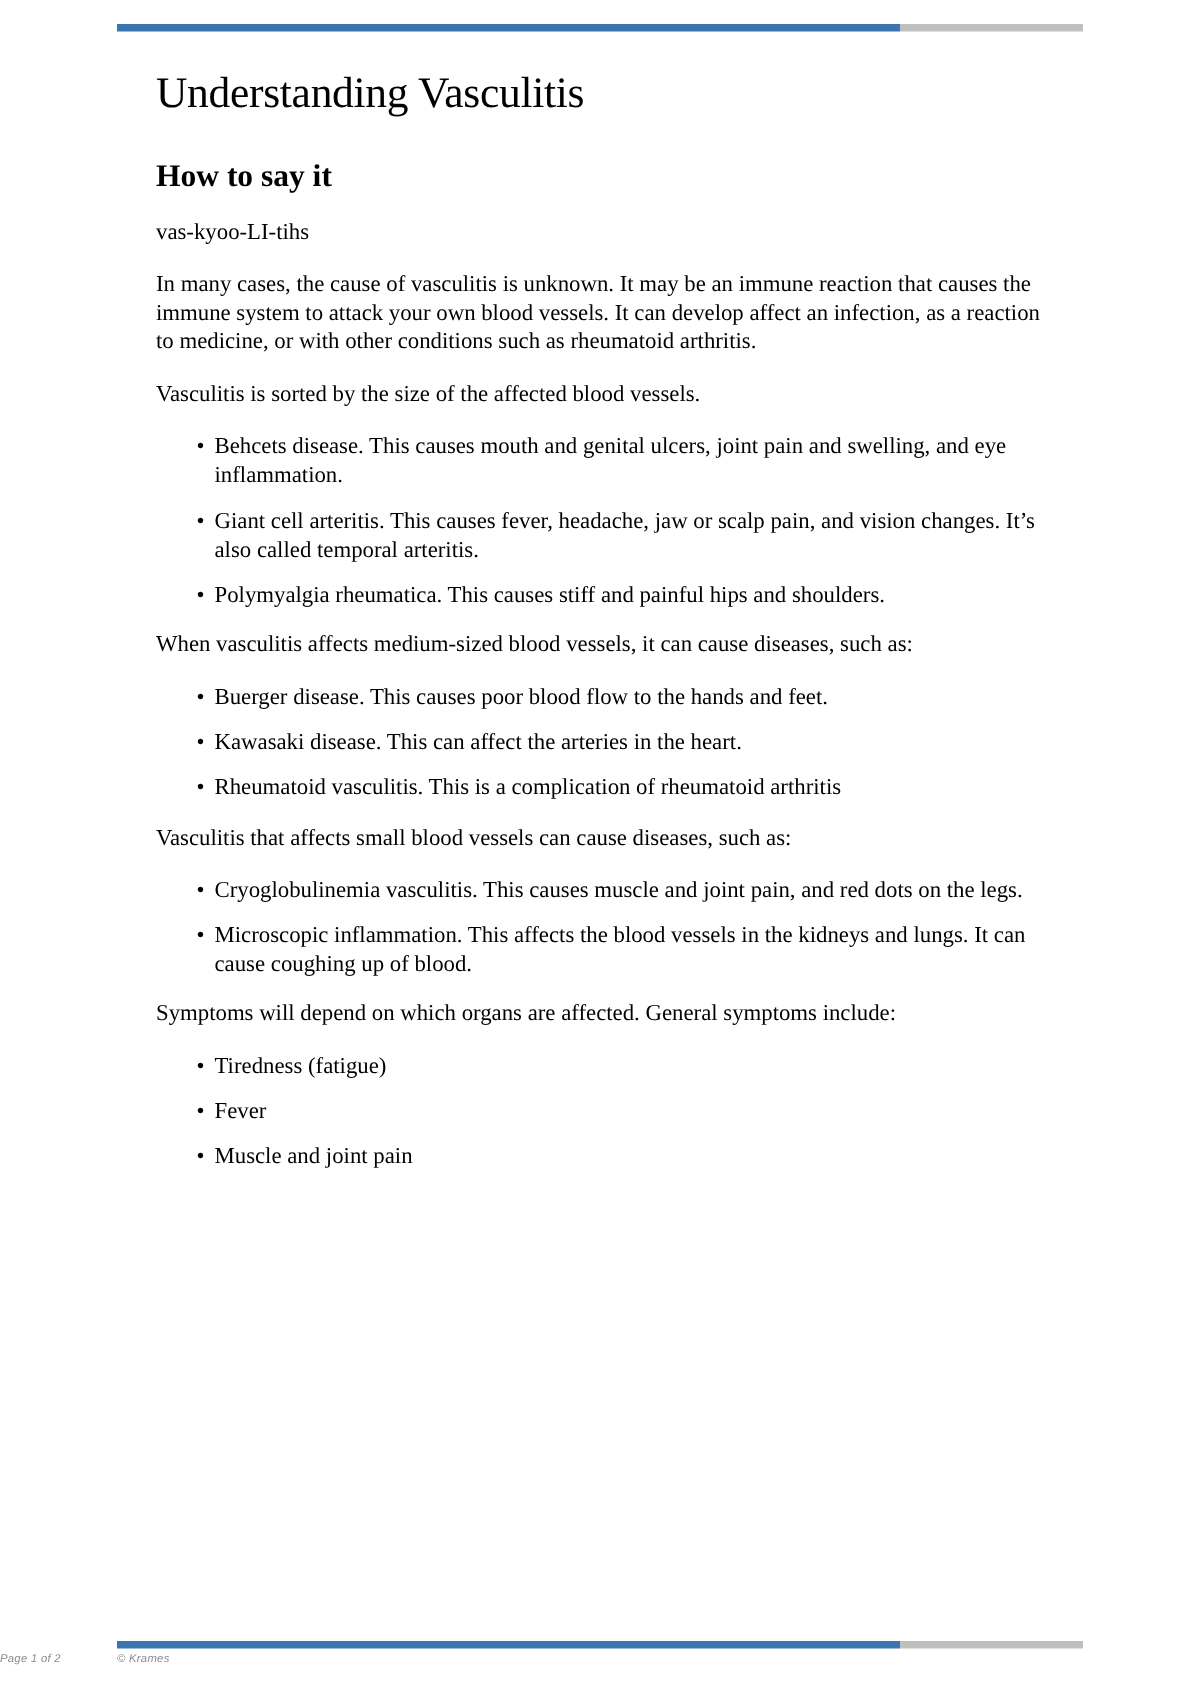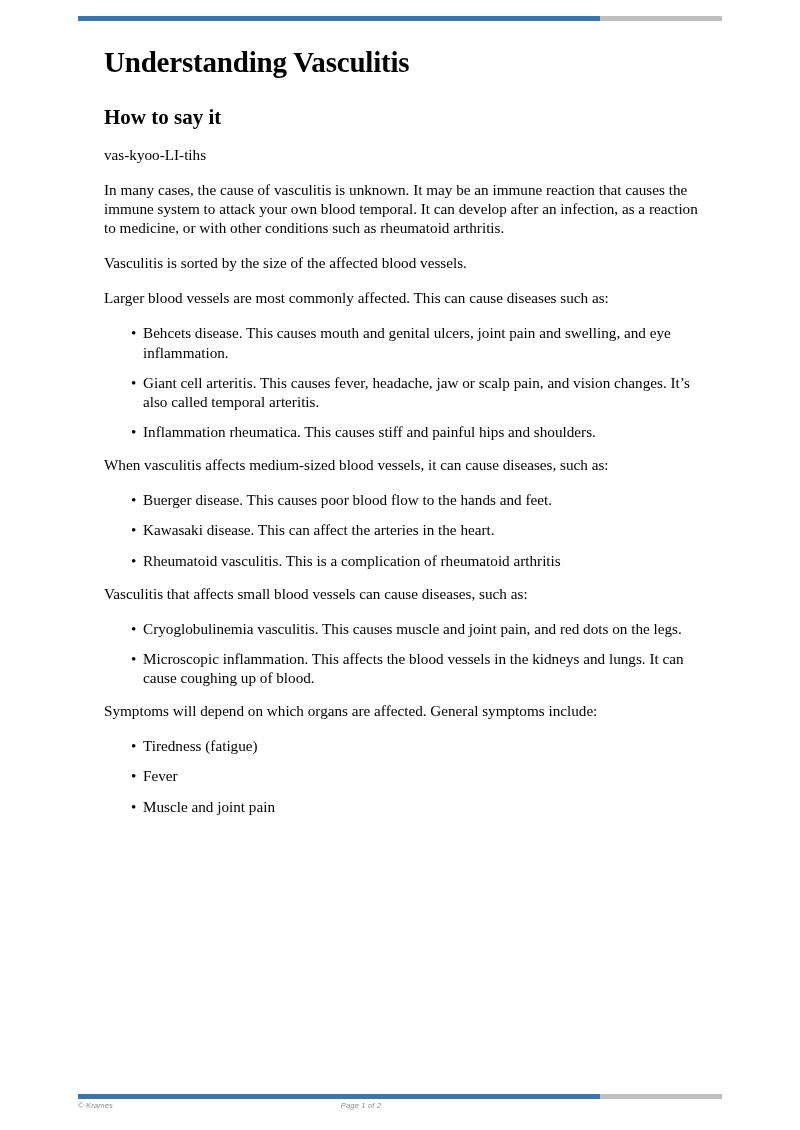--- a/index.html
+++ b/index.html
@@ -40,21 +40,21 @@
   
   .page {
     position: absolute;
     left: 104px;
     top: 46px;
     width: 596px;
   }
 
   h1.doc-title {
     font-size: 29px;
-    font-weight: bold;
+    font-weight: normal;
     margin: 0 0 26px 0;
     line-height: 1.15;
     letter-spacing: -0.2px;
   }
 
   h2.section-title {
     font-size: 21px;
     font-weight: bold;
     margin: 26px 0 14px 0;
     line-height: 1.2;
@@ -98,46 +98,45 @@
   .footer-text {
     position: absolute;
     top: 1101px;
     font-family: "Liberation Sans", "DejaVu Sans", sans-serif;
     font-size: 7.5px;
     font-style: italic;
     color: #8a8a8a;
     letter-spacing: 0.2px;
   }
   #footer-copyright { left: 78px; }
-  #footer-pagenum { left: 0; width: 722px; text-align: center; }
+  #footer-pagenum { left: 0; width: 722px; text-align: left; }
 </style>
 </head>
 <body>
 
 <div class="rule" id="header-rule">
   <div class="seg-blue"></div>
   <div class="seg-gray"></div>
 </div>
 
 <div class="page">
 
   <h1 class="doc-title">Understanding Vasculitis</h1>
 
 
   <h2 class="section-title">How to say it</h2>
   <p class="body">vas-kyoo-LI-tihs</p>
 
-  <p class="body">In many cases, the cause of vasculitis is unknown. It may be an immune reaction that causes the immune system to attack your own blood temporal. It can develop after an infection, as a reaction to medicine, or with other conditions such as rheumatoid arthritis.</p>
+  <p class="body">In many cases, the cause of vasculitis is unknown. It may be an immune reaction that causes the immune system to attack your own blood vessels. It can develop affect an infection, as a reaction to medicine, or with other conditions such as rheumatoid arthritis.</p>
   <p class="body">Vasculitis is sorted by the size of the affected blood vessels.</p>
-  <p class="body">Larger blood vessels are most commonly affected. This can cause diseases such as:</p>
 
   <ul class="bullets">
       <li><span class="dot">•</span><span class="lead">Behcets disease.</span><span> This causes mouth and genital ulcers, joint pain and swelling, and eye inflammation.</span></li>
       <li><span class="dot">•</span><span class="lead">Giant cell arteritis.</span><span> This causes fever, headache, jaw or scalp pain, and vision changes. It’s also called temporal arteritis.</span></li>
-      <li><span class="dot">•</span><span class="lead">Inflammation rheumatica.</span><span> This causes stiff and painful hips and shoulders.</span></li>
+      <li><span class="dot">•</span><span class="lead">Polymyalgia rheumatica.</span><span> This causes stiff and painful hips and shoulders.</span></li>
     </ul>
 
   <p class="body">When vasculitis affects medium-sized blood vessels, it can cause diseases, such as:</p>
 
   <ul class="bullets">
       <li><span class="dot">•</span><span class="lead">Buerger disease.</span><span> This causes poor blood flow to the hands and feet.</span></li>
       <li><span class="dot">•</span><span class="lead">Kawasaki disease.</span><span> This can affect the arteries in the heart.</span></li>
       <li><span class="dot">•</span><span class="lead">Rheumatoid vasculitis.</span><span> This is a complication of rheumatoid arthritis</span></li>
     </ul>
 

